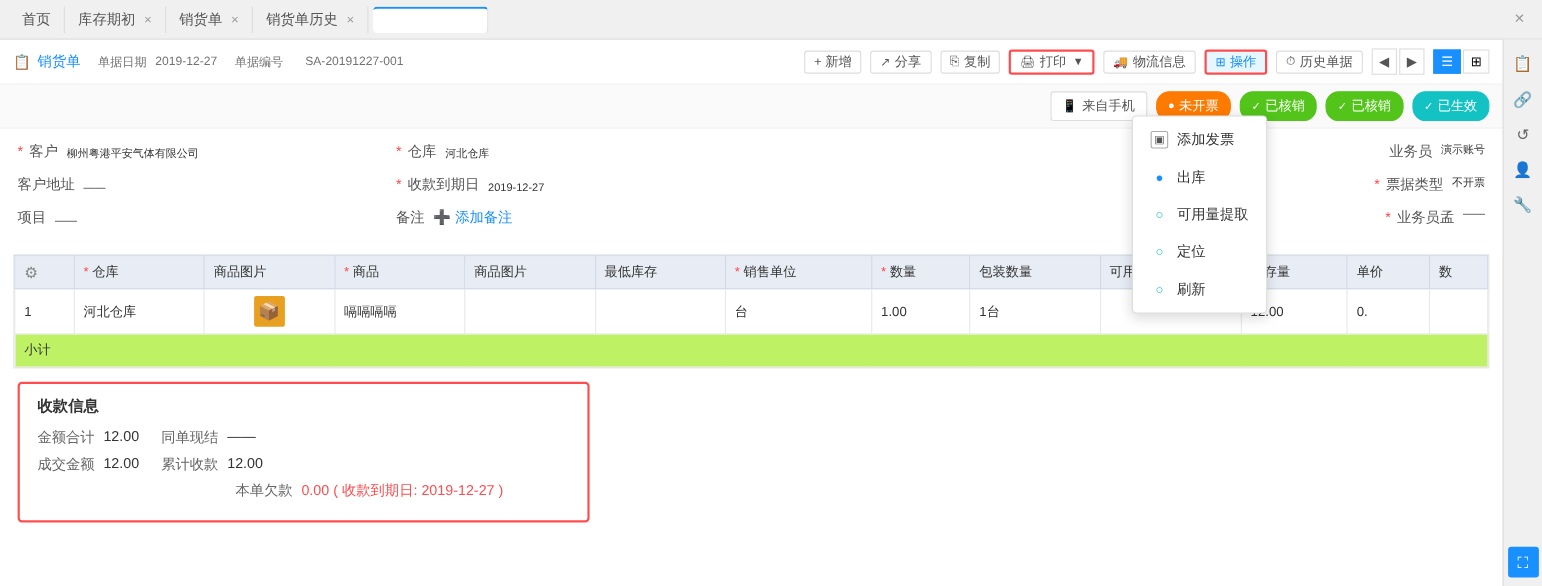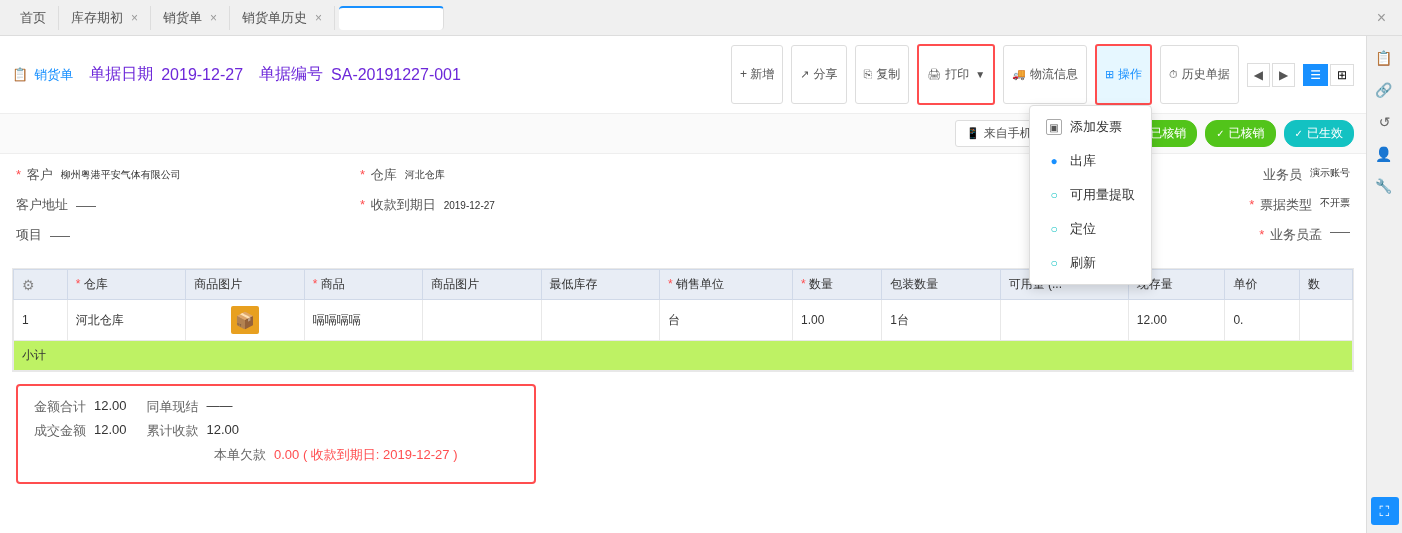--- a/index.html
+++ b/index.html
@@ -22,25 +22,25 @@
 
     
     .main-content { background: #fff; min-height: 497px; }
 
     
     .sub-header {
       display: flex; align-items: center; padding: 8px 12px; border-bottom: 1px solid #eee;
       background: #fff; gap: 16px;
     }
     .doc-title { display: flex; align-items: center; gap: 6px; font-size: 13px; color: #1890ff; font-weight: 500; }
-    .doc-meta { display: flex; align-items: center; gap: 16px; color: #6d28d9; font-size: 16px; }
+    .doc-meta { display: flex; align-items: center; gap: 16px; color: #737373; font-size: 11px; }
     .doc-meta span { display: flex; align-items: center; gap: 4px; }
     .toolbar { margin-left: auto; display: flex; align-items: center; gap: 8px; }
     .toolbar-btn {
-      display: flex; align-items: center; gap: 4px; padding: 20px 8px;
+      display: flex; align-items: center; gap: 4px; padding: 1px 8px;
       border: 1px solid #ddd; border-radius: 3px; cursor: pointer; font-size: 12px;
       background: #fff; color: #555;
     }
     .toolbar-btn.active-op { background: #e6f7ff; border-color: #1890ff; color: #1890ff; }
     .toolbar-btn.highlighted { border: 2px solid #ff4d4f; color: #555; }
     .nav-arrows { display: flex; gap: 2px; }
     .nav-arrow { padding: 4px 6px; border: 1px solid #ddd; cursor: pointer; background: #fff; color: #555; font-size: 12px; }
 
     
     .action-row {
@@ -53,21 +53,21 @@
       background: #fff; color: #555;
     }
     .action-btn.unchecked { background: #ff7a00; color: #fff; border-color: #ff7a00; border-radius: 12px; }
     .action-btn.checked { background: #52c41a; color: #fff; border-color: #52c41a; border-radius: 12px; }
     .action-btn.sold { background: #52c41a; color: #fff; border-color: #52c41a; border-radius: 12px; }
     .action-btn.effective { background: #13c2c2; color: #fff; border-color: #13c2c2; border-radius: 12px; }
 
     
     .form-section { padding: 12px 16px; background: #fff; }
     .form-row { display: flex; align-items: center; margin-bottom: 12px; gap: 24px; }
-    .field-group { display: flex; align-items: center; gap: 8px; min-width: 320px; }
+    .field-group { display: flex; align-items: flex-end; gap: 8px; min-width: 320px; }
     .field-label { color: #555; white-space: nowrap; font-size: 13px; }
     .field-required { color: #ff4d4f; margin-right: 2px; }
     .field-value { color: #333; font-size: 10px; }
     .staff-field { margin-left: auto; display: flex; gap: 8px; }
     .add-note { color: #1890ff; cursor: pointer; display: flex; align-items: center; gap: 4px; }
 
     
     .table-container { border: 1px solid #e8e8e8; margin: 0 12px; }
     .data-table { width: 100%; border-collapse: collapse; font-size: 12px; }
     .data-table th {
@@ -163,21 +163,21 @@
         <span>📋</span>
         <span>销货单</span>
       </div>
       <div class="doc-meta">
         <span>
           <span>单据日期</span>
           <span style="margin-left:4px;">2019-12-27</span>
         </span>
         <span>
           <span>单据编号</span>
-          <span style="margin-left:4px;">SA-20191227-001</span>
+          <span style="margin-left:16px;">SA-20191227-001</span>
         </span>
       </div>
       <div class="toolbar">
         <button class="toolbar-btn">
           <span>+ 新增</span>
         </button>
         <button class="toolbar-btn">
           <span style="font-size:11px;">↗</span>
           <span>分享</span>
         </button>
@@ -274,20 +274,24 @@
             <span class="field-required">*</span>
             <span>票据类型</span>
           </span>
           <span class="field-value">不开票</span>
         </div>
       </div>
       <div class="form-row">
         <div class="field-group">
           <span class="field-label">项目</span>
           <span class="field-value">——</span>
+        </div>
+        <div class="field-group">
+          <span class="field-label">备注</span>
+          <span class="add-note">➕ 添加备注</span>
         </div>
         <div class="staff-field">
           <span class="field-label">
             <span class="field-required">*</span>
             <span>业务员孟</span>
           </span>
           <span class="field-value">——</span>
         </div>
       </div>
     </div>
@@ -330,20 +334,21 @@
             <td></td>
           </tr>
           <tr class="subtotal">
             <td colspan="13" style="background:#bef264;">小计</td>
           </tr>
         </tbody>
       </table>
     </div>
 
     <div class="summary-section">
+      <div class="summary-title">收款信息</div>
       <div class="summary-row">
         <div class="summary-item">
           <span class="summary-label">金额合计</span>
           <span class="summary-value">12.00</span>
         </div>
         <div class="summary-item">
           <span class="summary-label">同单现结</span>
           <span class="summary-value">——</span>
         </div>
       </div>

